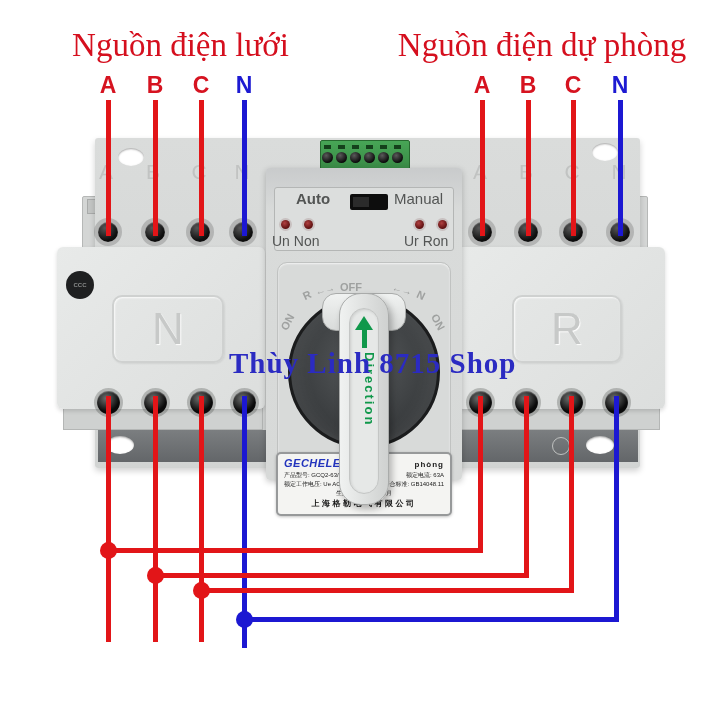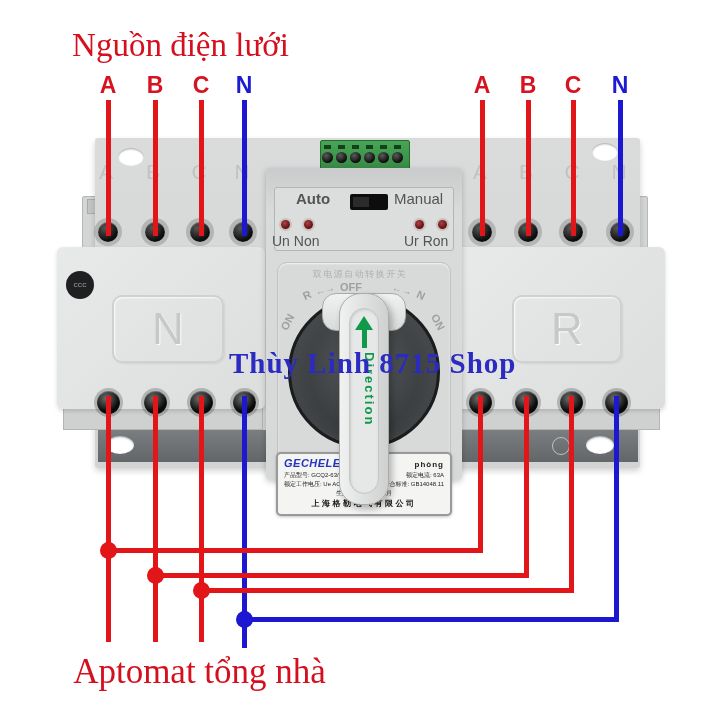--- a/index.html
+++ b/index.html
@@ -40,20 +40,21 @@
   .lbl-row{display:flex;justify-content:space-between;color:#222;}
   #wm{font-family:"Liberation Serif",serif;font-weight:700;font-size:29px;color:#2b2bc2;
       text-align:center;white-space:nowrap;letter-spacing:1px;}
 </style>
 </head>
 <body>
 
 <div id="stage">
 
   <div class="abs title" style="left:38px;top:27px;width:285px;font-size:33px;">Nguồn điện lưới</div>
+  <div class="abs title" style="left:368px;top:27px;width:348px;font-size:33px;">Nguồn điện dự phòng</div>
 
   <div class="abs phase" style="left:94px;top:72px;color:#d61320;">A</div>
   <div class="abs phase" style="left:141px;top:72px;color:#d61320;">B</div>
   <div class="abs phase" style="left:187px;top:72px;color:#d61320;">C</div>
   <div class="abs phase" style="left:230px;top:72px;color:#1d1ad2;">N</div>
   <div class="abs phase" style="left:468px;top:72px;color:#d61320;">A</div>
   <div class="abs phase" style="left:514px;top:72px;color:#d61320;">B</div>
   <div class="abs phase" style="left:559px;top:72px;color:#d61320;">C</div>
   <div class="abs phase" style="left:606px;top:72px;color:#1d1ad2;">N</div>
 
@@ -168,22 +169,20 @@
   <div class="led" style="left:281px;top:220px;z-index:7;"></div>
   <div class="led" style="left:304px;top:220px;z-index:7;"></div>
   <div class="led" style="left:415px;top:220px;z-index:7;"></div>
   <div class="led" style="left:438px;top:220px;z-index:7;"></div>
   <div class="ctl-text" style="left:272px;top:233px;z-index:7;">Un Non</div>
   <div class="ctl-text" style="left:404px;top:233px;z-index:7;">Ur Ron</div>
 
   <div class="abs" style="left:277px;top:262px;width:174px;height:214px;z-index:6;background:#d8dad9;
        border-radius:10px;border:1px solid #c0c2c1;box-sizing:border-box;
        box-shadow:inset 0 1px 2px rgba(255,255,255,.7);"></div>
-  <div class="arc-text" style="left:0;top:268px;width:720px;text-align:center;z-index:7;font-size:9px;
-       color:#aeb0af;letter-spacing:1.5px;font-weight:400;">双电源自动转换开关</div>
   <div class="arc-text" style="left:340px;top:281px;font-size:11px;z-index:7;">OFF</div>
   <div class="arc-text" style="left:303px;top:289px;font-size:11px;z-index:7;transform:rotate(-25deg);">R</div>
   <div class="arc-text" style="left:315px;top:284px;font-size:10px;z-index:7;transform:rotate(-14deg);">←→</div>
   <div class="arc-text" style="left:392px;top:284px;font-size:10px;z-index:7;transform:rotate(14deg);">←→</div>
   <div class="arc-text" style="left:417px;top:289px;font-size:11px;z-index:7;transform:rotate(25deg);">N</div>
   <div class="arc-text" style="left:279px;top:316px;font-size:11px;z-index:7;transform:rotate(-62deg);">ON</div>
   <div class="arc-text" style="left:430px;top:316px;font-size:11px;z-index:7;transform:rotate(62deg);">ON</div>
 
   <div class="abs" style="left:288px;top:296px;width:152px;height:152px;border-radius:50%;z-index:7;
        background:radial-gradient(circle at 50% 44%, #575a5c 0%, #3d4042 55%, #292b2d 100%);
@@ -238,15 +237,14 @@
   <div class="hwire" style="left:199px;top:588px;width:375px;background:#e21518;z-index:12;"></div>
   <div class="hwire" style="left:242px;top:617px;width:377px;background:#1c18d2;z-index:12;"></div>
 
   <div class="dot" style="left:100px;top:542px;background:#e21518;z-index:13;"></div>
   <div class="dot" style="left:147px;top:567px;background:#e21518;z-index:13;"></div>
   <div class="dot" style="left:193px;top:582px;background:#e21518;z-index:13;"></div>
   <div class="dot" style="left:236px;top:611px;background:#1c18d2;z-index:13;"></div>
 
   <div class="abs" id="wm" style="left:229px;top:347px;width:250px;z-index:15;">Thùy Linh 8715 Shop</div>
 
-  <div class="abs title" style="left:42px;top:652px;width:315px;font-size:35px;">Aptomat tổng nhà</div>
 
 </div>
 
 </body></html>

